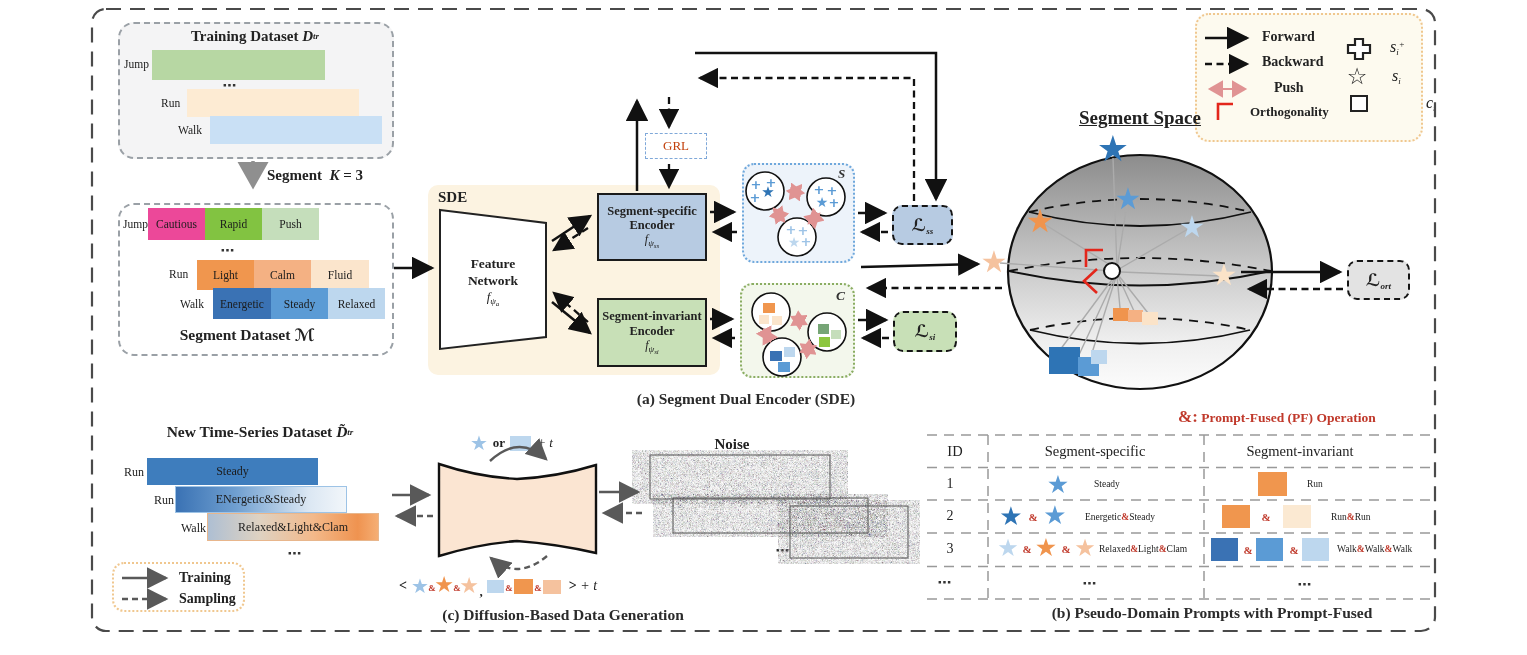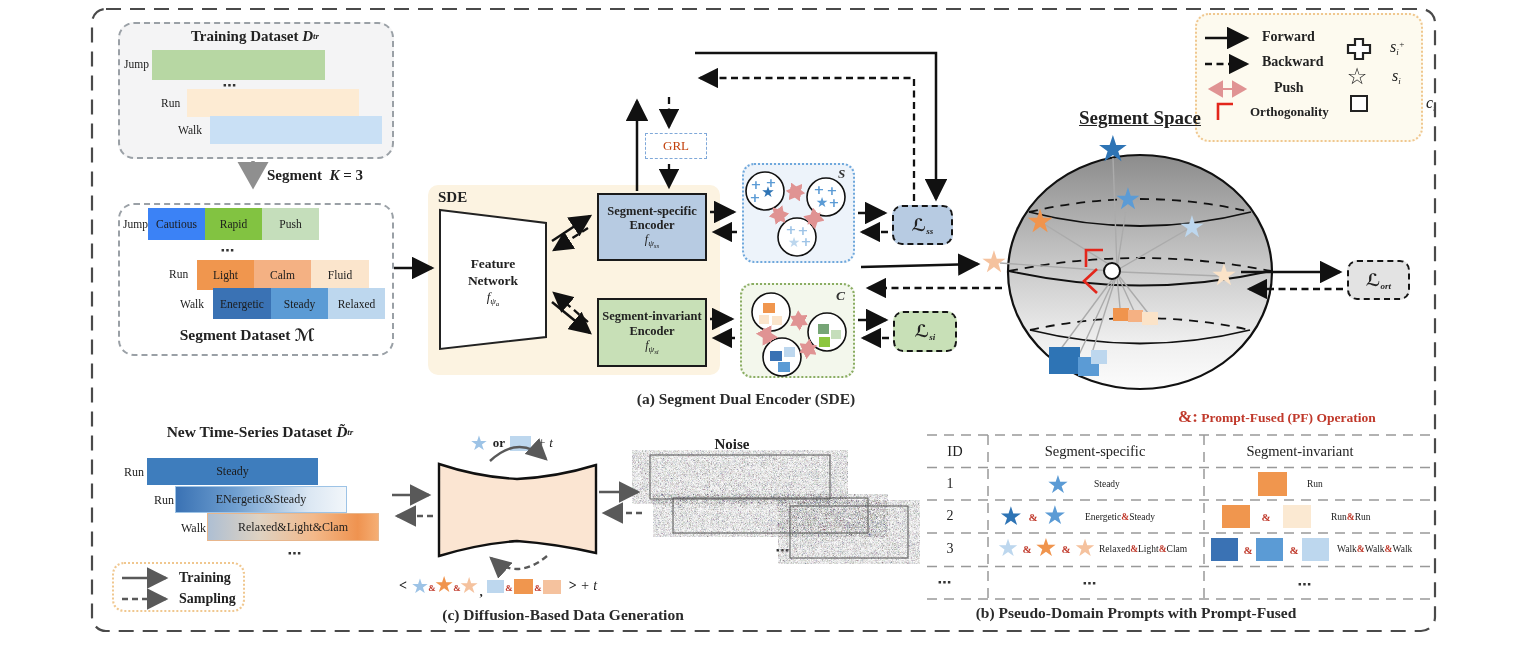--- a/index.html
+++ b/index.html
@@ -52,21 +52,21 @@
   <div class="sq" style="left:210px;top:116px;width:172px;height:28px;background:#c9e0f5;"></div>
 
   <div class="abs t b" style="left:267px;top:167px;font-size:15px;">
     <span>Segment</span>&nbsp;
     <span class="i">K</span>
     <span>= 3</span>
   </div>
 
   <div class="dashbox" style="left:118px;top:203px;width:272px;height:149px;background:#fff;"></div>
   <div class="rowlbl t" style="left:123px;top:218px;">Jump</div>
-  <div class="seg" style="left:148px;top:208px;width:57px;height:32px;background:#3b82f6;">Cautious</div>
+  <div class="seg" style="left:148px;top:208px;width:57px;height:32px;background:#ec4899;">Cautious</div>
   <div class="seg" style="left:205px;top:208px;width:57px;height:32px;background:#82c341;">Rapid</div>
   <div class="seg" style="left:262px;top:208px;width:57px;height:32px;background:#c5debb;">Push</div>
   <div class="abs t ell cc" style="left:228px;top:250px;font-size:14px;">⋯</div>
   <div class="rowlbl t" style="left:169px;top:268px;">Run</div>
   <div class="seg" style="left:197px;top:260px;width:57px;height:30px;background:#f0964e;">Light</div>
   <div class="seg" style="left:254px;top:260px;width:57px;height:30px;background:#f4b183;">Calm</div>
   <div class="seg" style="left:311px;top:260px;width:58px;height:30px;background:#fbe5cc;">Fluid</div>
   <div class="rowlbl t" style="left:180px;top:298px;">Walk</div>
   <div class="seg" style="left:213px;top:288px;width:58px;height:31px;background:#3a72b4;">Energetic</div>
   <div class="seg" style="left:271px;top:288px;width:57px;height:31px;background:#5b9bd5;">Steady</div>
@@ -215,21 +215,21 @@
   <span class="abs amp cc" style="left:1248px;top:550px;font-size:11px;">&amp;</span>
   <div class="sq" style="left:1256px;top:538px;width:27px;height:23px;background:#5b9bd5;"></div>
   <span class="abs amp cc" style="left:1294px;top:550px;font-size:11px;">&amp;</span>
   <div class="sq" style="left:1302px;top:538px;width:27px;height:23px;background:#bdd7ee;"></div>
   <div class="tbl-lbl t" style="left:1337px;top:544px;">Walk<span class="amp">&amp;</span>Walk<span class="amp">&amp;</span>Walk</div>
 
   <div class="abs t ell cc" style="left:945px;top:582px;font-size:14px;">⋯</div>
   <div class="abs t ell cc" style="left:1090px;top:583px;font-size:14px;">⋯</div>
   <div class="abs t ell cc" style="left:1305px;top:584px;font-size:14px;">⋯</div>
 
-  <div class="abs t b ctr" style="left:966px;top:603px;width:340px;height:20px;font-size:15.5px;color:#2b2b2b;">(b) Pseudo-Domain Prompts with Prompt-Fused</div>
+  <div class="abs t b ctr" style="left:1042px;top:603px;width:340px;height:20px;font-size:15.5px;color:#2b2b2b;">(b) Pseudo-Domain Prompts with Prompt-Fused</div>
 
   <svg class="layer" width="1527" height="655" viewBox="0 0 1527 655">
     <defs>
       <linearGradient id="sphereGrad" x1="0" y1="0" x2="0" y2="1">
         <stop offset="0" stop-color="#8c8c8c"></stop>
           <stop offset="0.45" stop-color="#c6c6c6"></stop>
         <stop offset="0.8" stop-color="#efefef"></stop>
           <stop offset="1" stop-color="#fcfcfc"></stop>
       </linearGradient>
       <filter id="nz" x="-10%" y="-10%" width="120%" height="120%">

